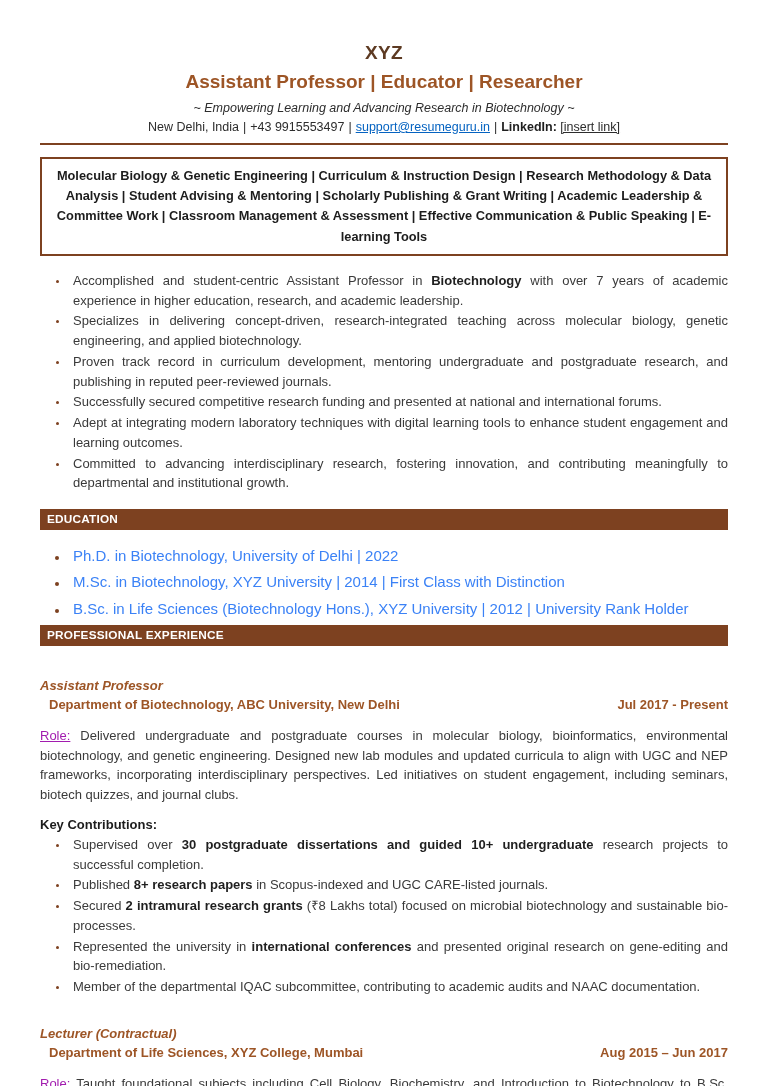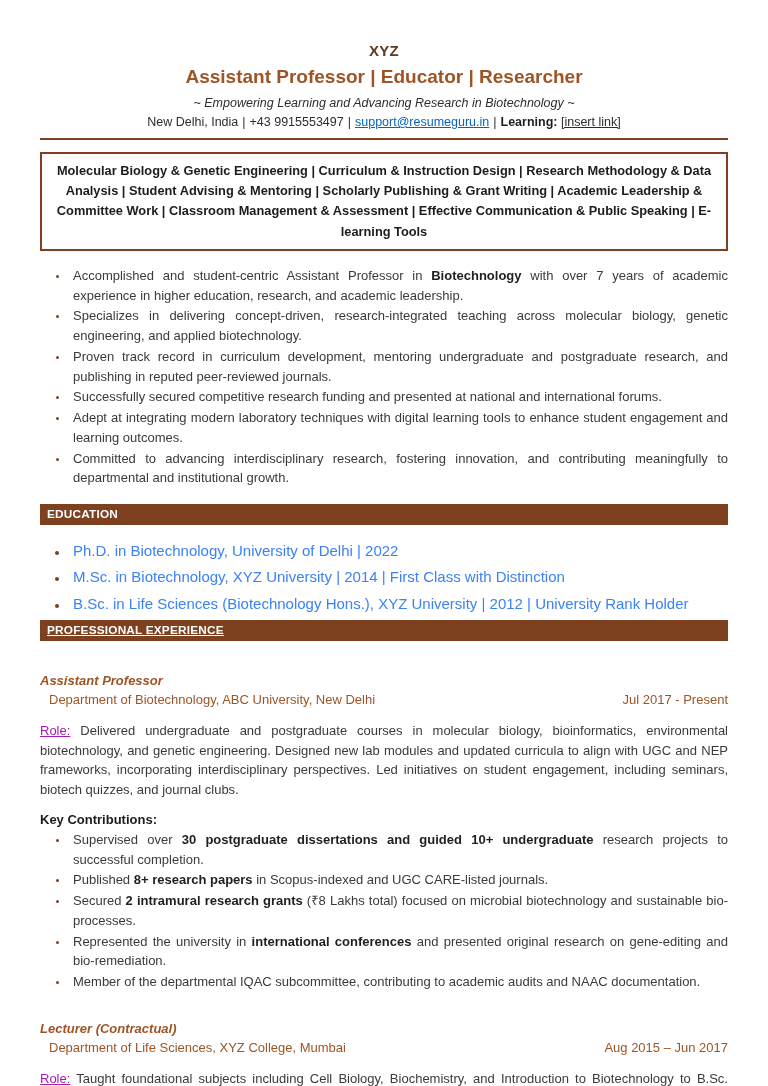--- a/index.html
+++ b/index.html
@@ -11,21 +11,21 @@
   }
   .page {
     width:768px; height:1086px;
     padding:42px 40px 0 40px;
     overflow:hidden;
     background:#ffffff;
   }
 
   
   .name {
-    text-align:center; font-size:15px; font-weight:bold; color:#5d3a22;
+    text-align:center; font-size:19px; font-weight:bold; color:#5d3a22;
     letter-spacing:0.3px;
   }
   .headline {
     text-align:center; font-size:19px; font-weight:bold; color:#9d5526;
     margin-top:7px;
   }
   .tagline {
     text-align:center; font-size:12.5px; font-style:italic; color:#2d2d2d;
     margin-top:8px; font-weight:500;
   }
@@ -60,39 +60,39 @@
   .summary-list li { margin-bottom:1px; }
 
   
   .section-bar {
     background:#7d4120; color:#ffffff;
     font-weight:bold; font-size:11.8px;
     padding:3px 2px 4px 7px;
     letter-spacing:0.2px;
   }
   .section-bar.education { margin-top:16px; }
-  .section-bar.experience { margin-top:0;text-decoration:underline; }
+  .section-bar.experience { margin-top:0; }
 
   
   .edu-list {
     margin-top:13px; margin-bottom:3px;
     font-size:15px; font-weight:normal; color:#3b82f6;
     line-height:1.75;
   }
 
   
   .job { margin-top:30px; }
   .job.second { margin-top:27px; }
   .job-title {
     color:#9d5526; font-weight:bold; font-style:italic; font-size:13px;
     line-height:1.5;
   }
   .job-meta {
     display:flex; justify-content:space-between; align-items:baseline;
-    color:#9d5526; font-weight:normal; font-size:13px; line-height:1.5;padding-left:9px;
+    color:#9d5526; font-weight:bold; font-size:13px; line-height:1.5;padding-left:9px;
   }
   .role-para {
     margin-top:11px; font-size:13px; line-height:1.52; text-align:justify;
   }
   .role-label { font-weight:normal; text-decoration:underline; color:#a21caf; }
   .kc-label {
     margin-top:12px; font-size:13px; font-weight:bold; color:#1c1c1c;
   }
   .contrib-list {
     margin-top:3px; font-size:13px; line-height:1.52; text-align:justify;
@@ -102,21 +102,21 @@
 </head>
 <body>
 
 <div class="page">
 
   <div class="name">XYZ</div>
   <div class="headline">Assistant Professor | Educator | Researcher</div>
   <div class="tagline">~ Empowering Learning and Advancing Research in Biotechnology ~</div>
 
   <div class="contact">
-    <span>New Delhi, India</span><span class="sep">|</span><span>+43 9915553497</span><span class="sep">|</span><a class="email-link">support@resumeguru.in</a><span class="sep">|</span><span class="linkedin-label">Learning:</span>
+    <span>New Delhi, India</span><span class="sep">|</span><span>+43 9915553497</span><span class="sep">|</span><a class="email-link">support@resumeguru.in</a><span class="sep">|</span><span class="linkedin-label">LinkedIn:</span>
     <a class="linkedin-link">[insert link]</a>
   </div>
 
   <div class="divider"></div>
 
   <div class="skills-box">Molecular Biology &amp; Genetic Engineering | Curriculum &amp; Instruction Design | Research Methodology &amp; Data Analysis | Student Advising &amp; Mentoring | Scholarly Publishing &amp; Grant Writing | Academic Leadership &amp; Committee Work | Classroom Management &amp; Assessment | Effective Communication &amp; Public Speaking | E-learning Tools</div>
 
   <ul class="summary-list">
       <li>Accomplished and student-centric Assistant Professor in <b>Biotechnology</b> with over 7 years of academic experience in higher education, research, and academic leadership.</li>
       <li>Specializes in delivering concept-driven, research-integrated teaching across molecular biology, genetic engineering, and applied biotechnology.</li>

